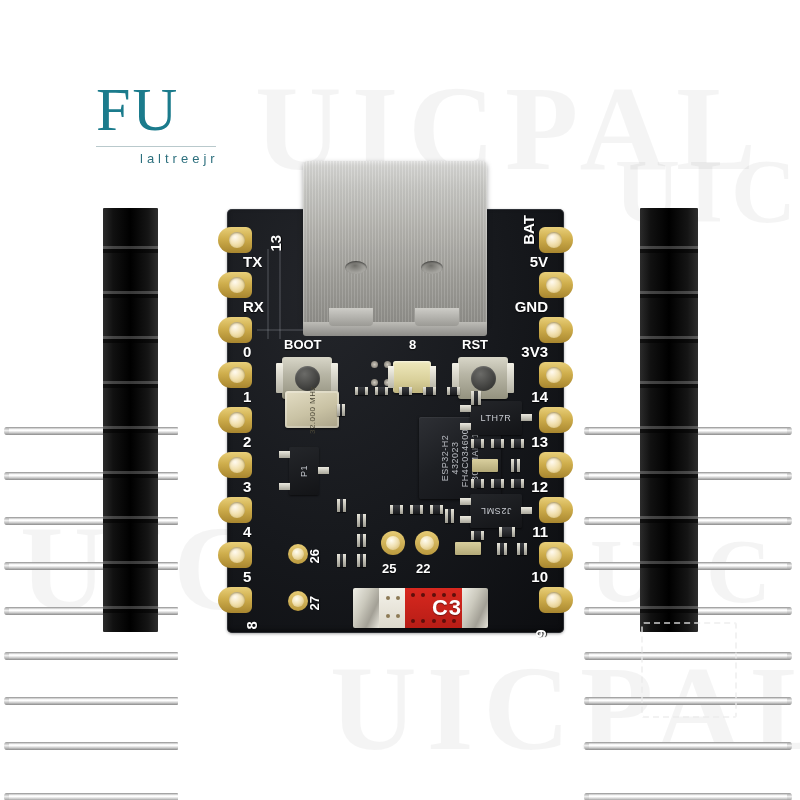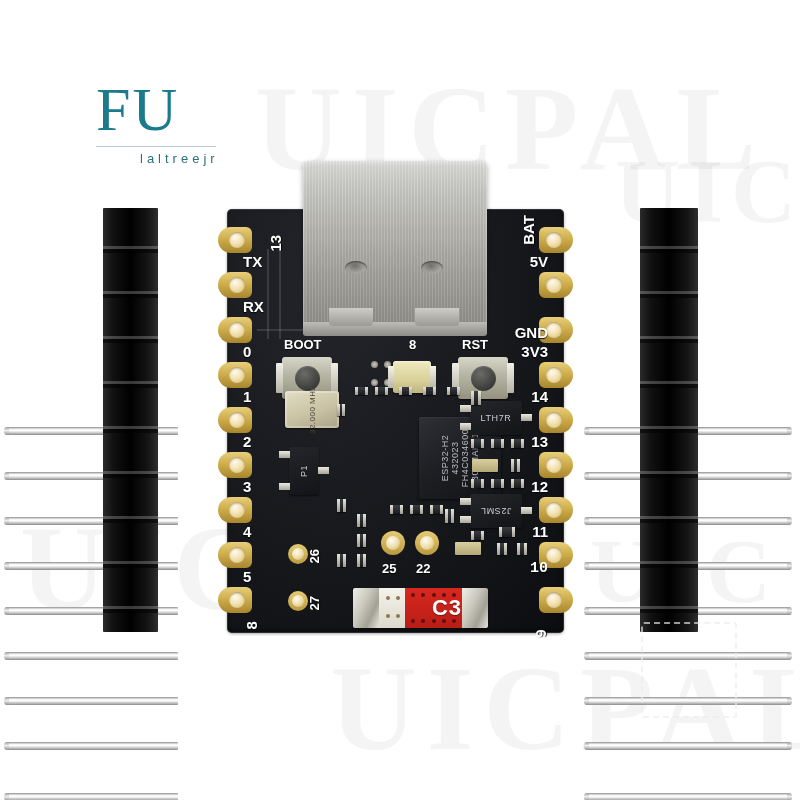--- a/index.html
+++ b/index.html
@@ -395,27 +395,27 @@
       </div>
     <div class="pad right" style="top:333px;">
         <div class="hole"></div>
       </div>
     <div class="pad right" style="top:378px;">
         <div class="hole"></div>
       </div>
 
     <div class="pad-label" style="right:44px;top:6px;transform:rotate(-90deg);transform-origin:right top;">BAT</div>
     <div class="pad-label r" style="top:44px;">5V</div>
-    <div class="pad-label r" style="top:89px;margin-top:26px;">GND</div>
+    <div class="pad-label r" style="top:89px;">GND</div>
     <div class="pad-label r" style="top:134px;">3V3</div>
     <div class="pad-label r" style="top:179px;">14</div>
     <div class="pad-label r" style="top:224px;">13</div>
     <div class="pad-label r" style="top:269px;">12</div>
     <div class="pad-label r" style="top:314px;">11</div>
-    <div class="pad-label r" style="top:351px;font-family:Liberation Mono, monospace;">10</div>
+    <div class="pad-label r" style="top:359px;">10</div>
     <div class="pad-label" style="right:24px;top:412px;transform:rotate(-90deg);transform-origin:right center;">9</div>
 
     <div class="usb-pins" style="left:104px;top:113px;width:128px;">
       <i></i>
         <i></i>
         <i></i>
         <i></i>
         <i></i>
         <i></i>
         <i></i>

